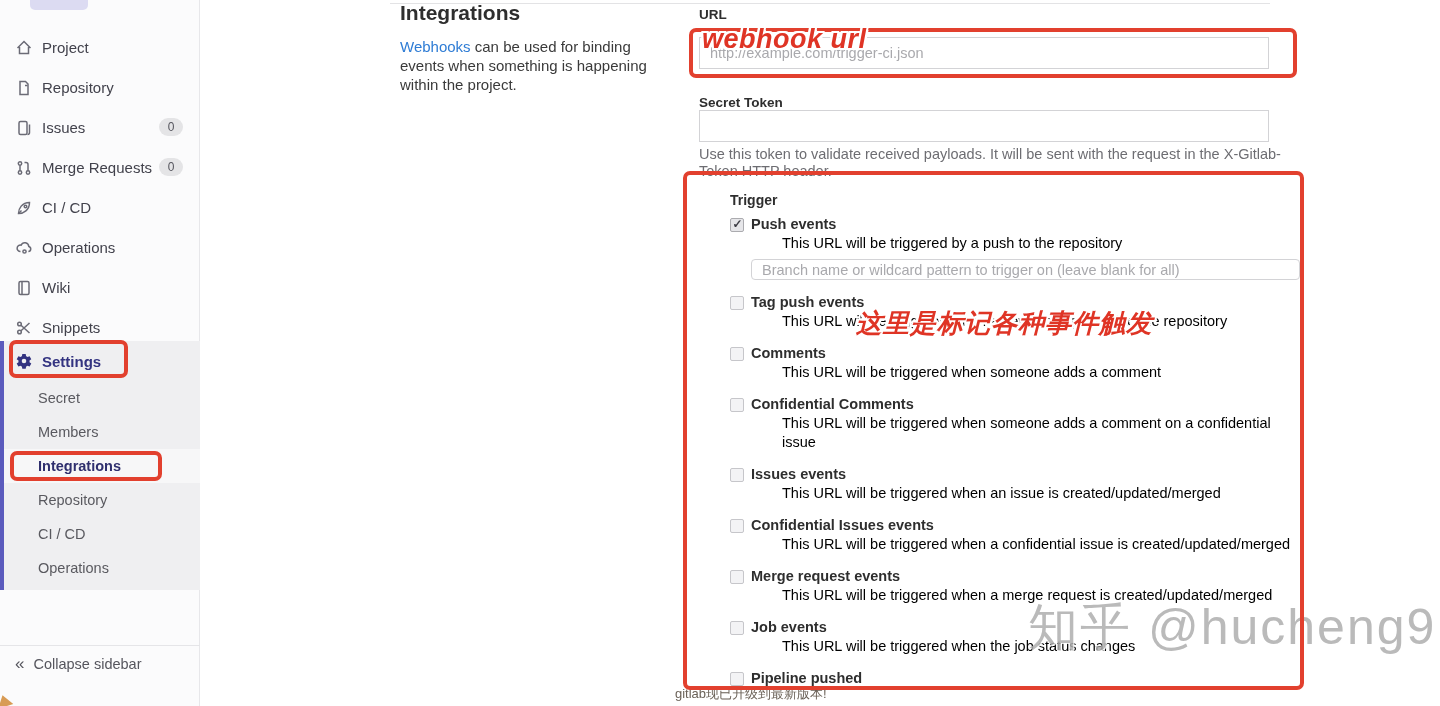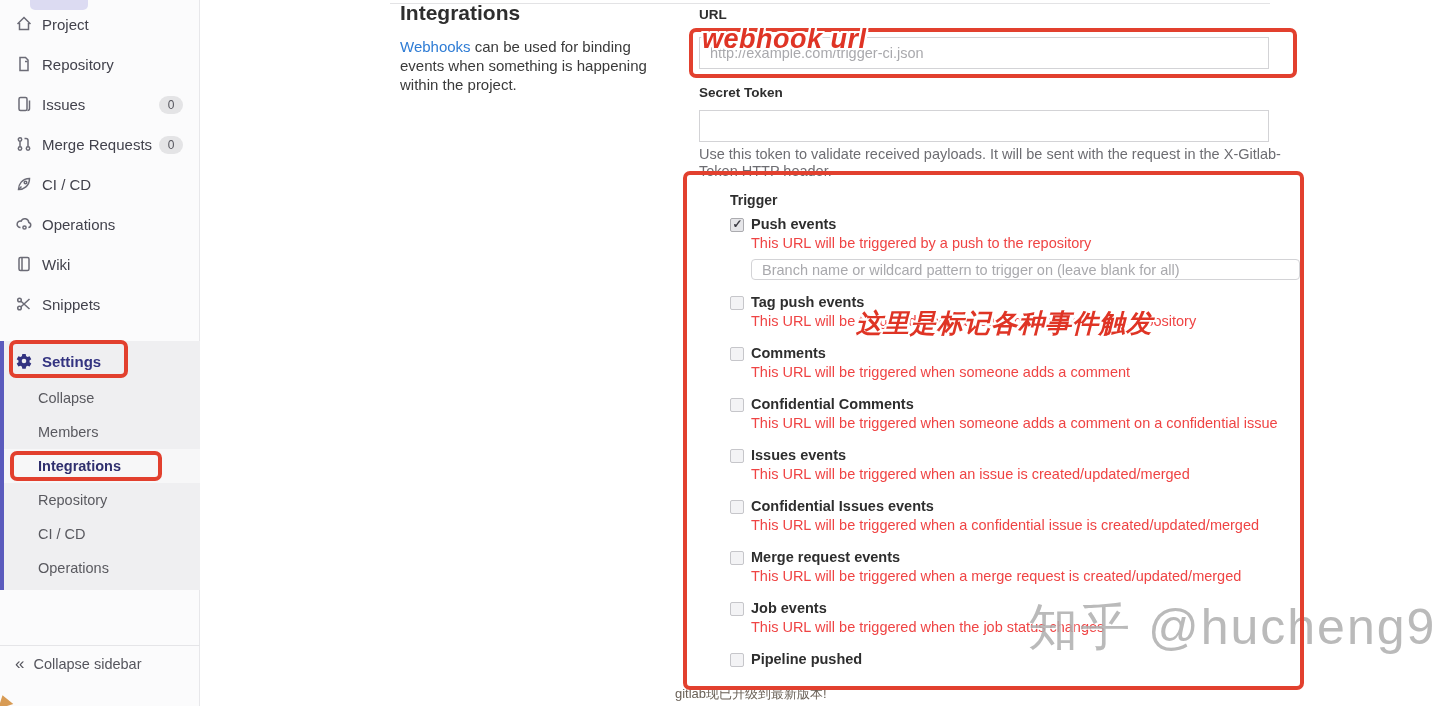--- a/index.html
+++ b/index.html
@@ -6,21 +6,21 @@
   html,body { width:1440px; height:706px; overflow:hidden; background:#fff;
               font-family:"Liberation Sans", sans-serif; color:#303030; }
   .stage { position:relative; width:1440px; height:706px; }
 
   
   .sidebar { position:absolute; left:0; top:0; width:200px; height:706px;
              background:#fbfbfc; border-right:1px solid #e7e7ea; }
   .avatar-stub { position:absolute; left:30px; top:-4px; width:58px; height:14px;
                  background:#dcdbf2; border-radius:5px; }
   .nav-top { position:absolute; left:0; top:16px; width:100%; list-style:none; }
-  .nav-item { display:flex; align-items:flex-start; height:40px; padding:0 16px;
+  .nav-item { display:flex; align-items:flex-end; height:40px; padding:0 16px;
               font-size:15px; color:#42424c; cursor:pointer; }
   .nav-item .ico { width:16px; height:16px; margin-right:10px; flex:0 0 16px;
                    color:#6b6b76; display:inline-flex; }
   .nav-item .ico svg { width:16px; height:16px; }
   .badge { margin-left:auto; background:#e4e4e6; color:#55555d; font-size:12px;
            line-height:18px; min-width:24px; text-align:center; border-radius:9px;
            padding:0 7px; }
 
   
   .settings-block { position:absolute; left:0; top:341px; width:200px; height:249px;
@@ -67,21 +67,21 @@
                    margin-bottom:7px; }
   .trigger-item { display:grid; grid-template-columns:21px 1fr;
                   margin-bottom:13px; }
   .cbx { width:14px; height:14px; margin-top:3px; border:1px solid #c6c6ca;
          border-radius:2px; background:#f3f3f5; position:relative; cursor:pointer; }
   .cbx.checked { background:#e6e6e9; border-color:#ababaf; }
   .cbx.checked::after { content:"✓"; position:absolute; left:1.5px; top:-2px;
                         font-size:12px; font-weight:bold; color:#3c3c44; }
   .ti-label { font-size:14.5px; font-weight:bold; color:#2e2e2e;
               line-height:19px; cursor:pointer; }
-  .ti-desc { grid-column:2; font-size:14.5px; color:#ef4444; line-height:19px; }
+  .ti-desc { grid-column:2; font-size:14.5px; color:#000000; line-height:19px;margin-left:31px; }
   .branch-input { grid-column:2; margin-top:6px; width:549px; height:21px;
                   border:1px solid #d3d3d6; border-radius:4px; padding:0 10px;
                   font-size:14.5px; font-family:"Liberation Sans", sans-serif; }
   .branch-input::placeholder { color:#a9a9ad; }
 
   
   .anno-box { position:absolute; border:4px solid #e2402e; border-radius:7px;
               pointer-events:none; z-index:5; background:transparent; }
   .box-settings     { left:9px;  top:340px; width:119px; height:38px; }
   .box-integrations { left:10px; top:451px; width:152px; height:30px; }
@@ -196,21 +196,21 @@
     <div class="settings-block">
       <div class="settings-head">
         <span class="ico">
           <svg viewBox="0 0 16 16" fill="currentColor">
               <path d="M9.7 1h-3.4l-.4 2.2c-.5.2-1 .4-1.4.8l-2.1-.8-1.7 3 1.8 1.4a5.6 5.6 0 0 0 0 1.6L.7 10.6l1.7 3 2.1-.8c.4.3.9.6 1.4.8l.4 2.2h3.4l.4-2.2c.5-.2 1-.4 1.4-.8l2.1.8 1.7-3-1.8-1.4a5.6 5.6 0 0 0 0-1.6l1.8-1.4-1.7-3-2.1.8c-.4-.3-.9-.6-1.4-.8L9.7 1zM8 10.3A2.3 2.3 0 1 1 8 5.7a2.3 2.3 0 0 1 0 4.6z"></path>
             </svg>
         </span>
         <span>Settings</span>
       </div>
       <ul class="sub-list">
-        <li class="sub-item">Collapse</li>
+        <li class="sub-item">Secret</li>
         <li class="sub-item">Members</li>
         <li class="sub-item active">Integrations</li>
         <li class="sub-item">Repository</li>
         <li class="sub-item">CI / CD</li>
         <li class="sub-item">Operations</li>
       </ul>
     </div>
 
     <div class="collapse-divider"></div>
     <div class="collapse-row">
@@ -221,21 +221,21 @@
 
   <div class="main-hr"></div>
 
   <h1 class="page-title">Integrations</h1>
 
   <p class="intro"><a>Webhooks</a><span> can be used for binding events when something is happening within the project.</span></p>
 
   <label class="form-label" style="top:7px;">URL</label>
   <input class="txt-input" style="top: 37px;" type="text" placeholder="http://example.com/trigger-ci.json">
 
-  <label class="form-label" style="top:85px;">Secret Token</label>
+  <label class="form-label" style="top:95px;">Secret Token</label>
   <input class="txt-input" style="top: 110px;" type="text">
 
   <p class="help-text">Use this token to validate received payloads. It will be sent with the request in the X-Gitlab-Token HTTP header.</p>
 
   <div class="trigger-wrap">
     <div class="trigger-title">Trigger</div>
 
     <div class="trigger-item">
       <span class="cbx checked"></span>
       <span class="ti-label">Push events</span>

